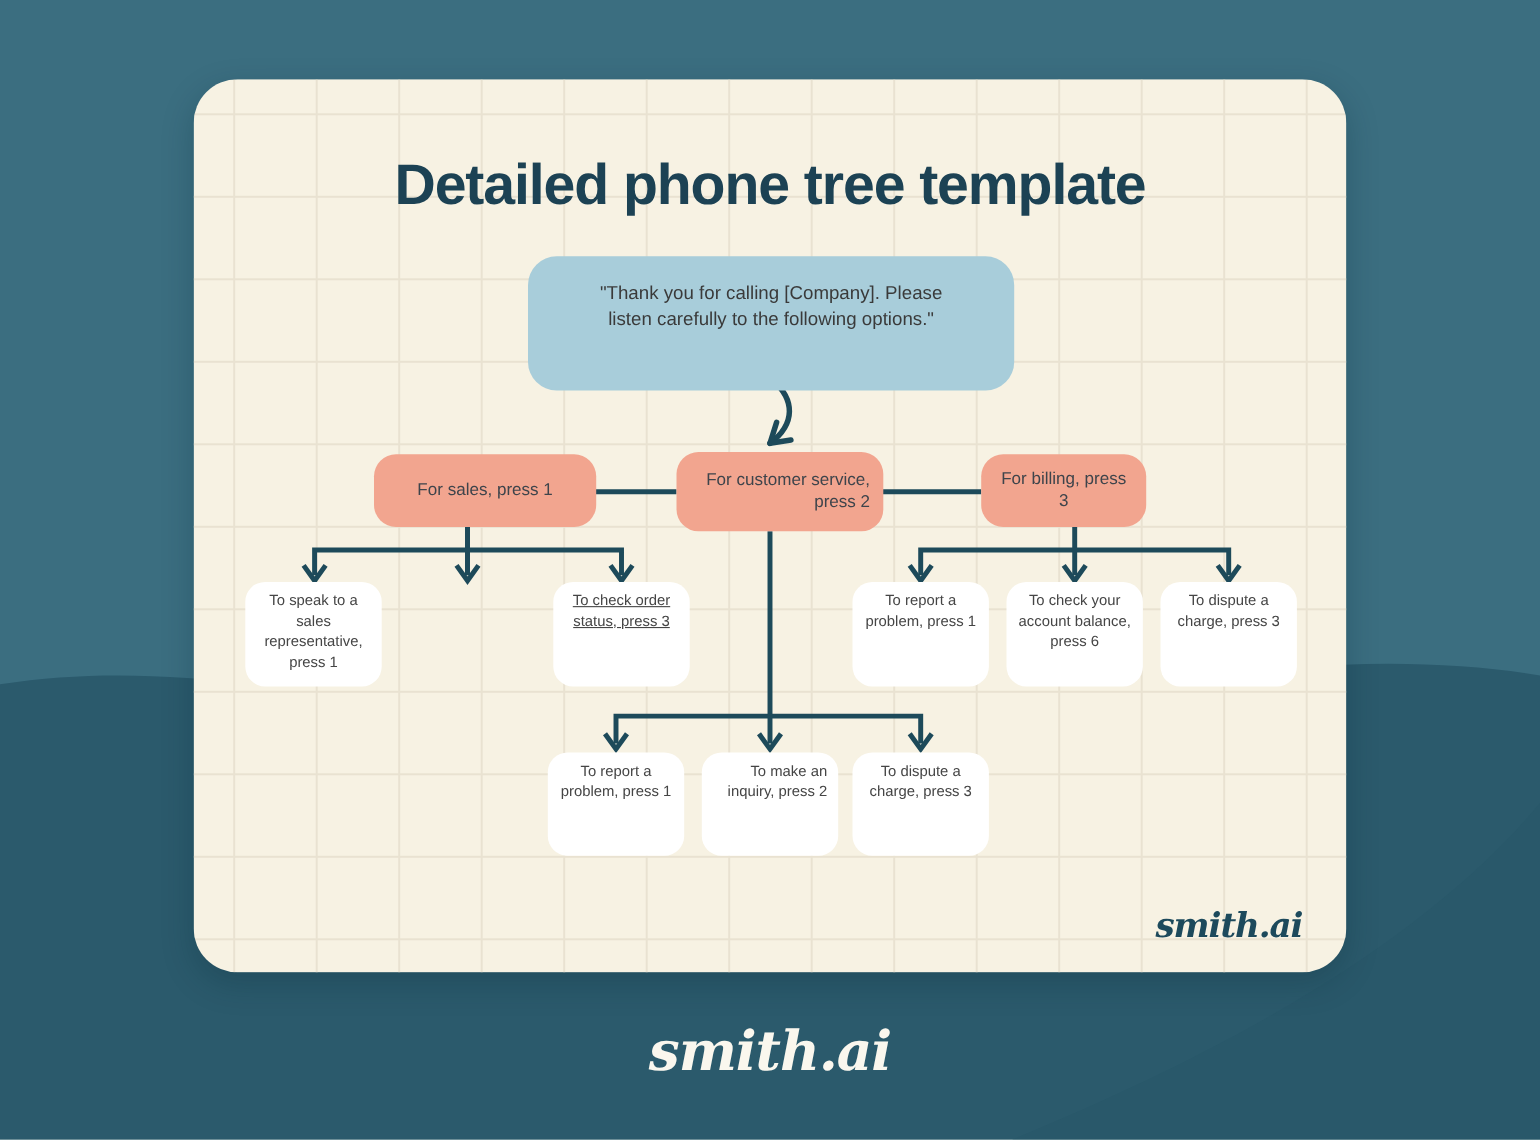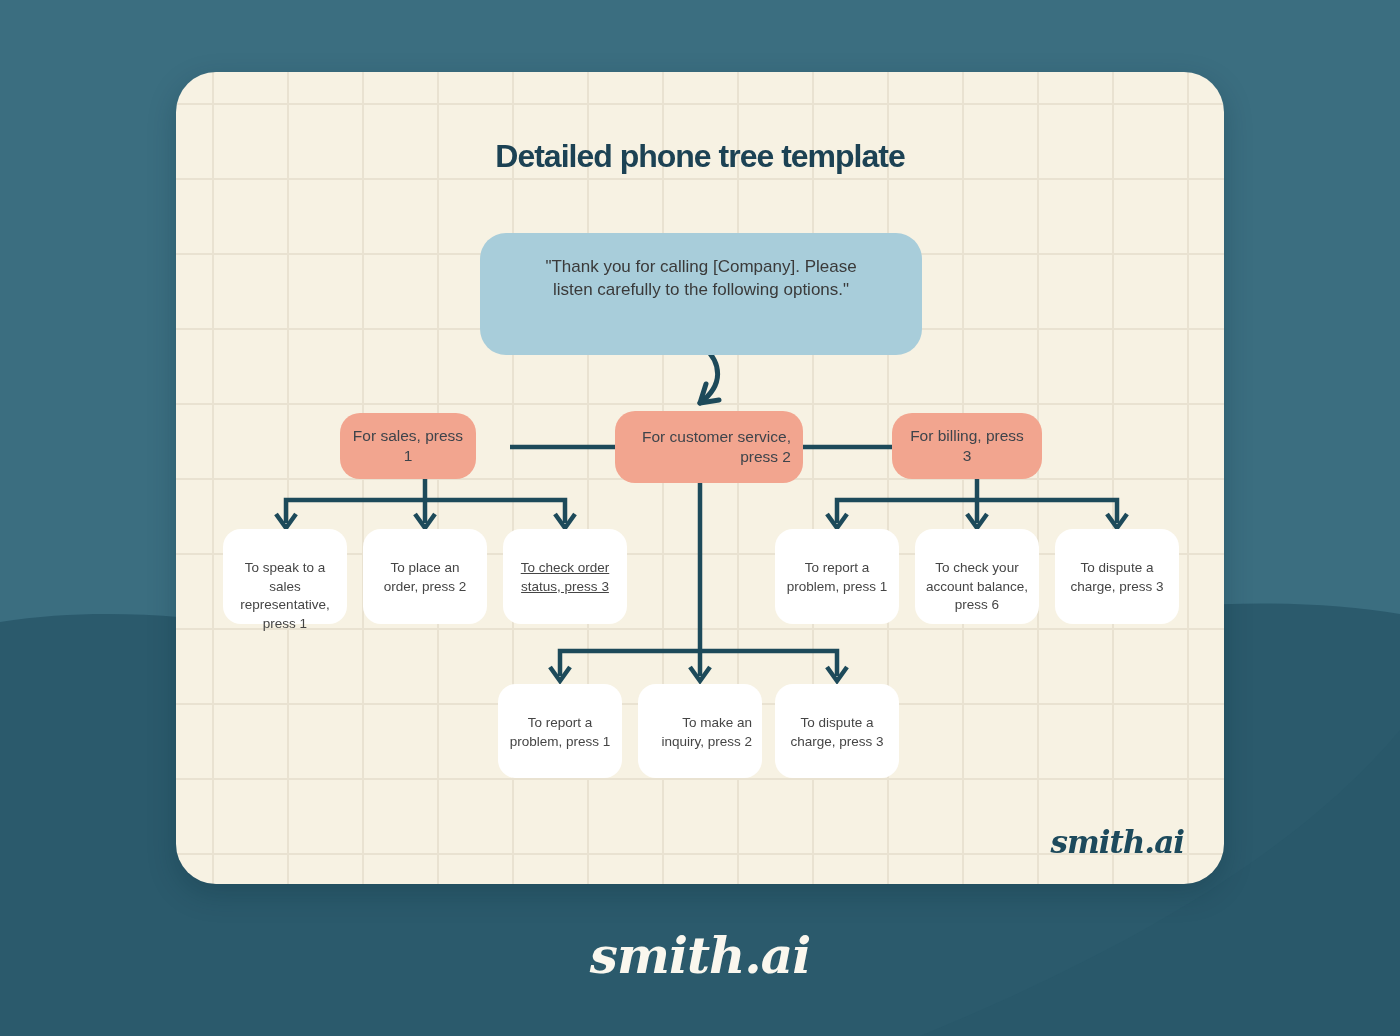--- a/index.html
+++ b/index.html
@@ -25,21 +25,21 @@
     background-position: 36px 0px, 0px 31px;
     border-radius: 40px;
     box-shadow: 0 10px 28px rgba(8, 40, 52, 0.25);
   }
 
   .card-title {
     position: absolute;
     left: 0; top: 66px;
     width: 100%;
     text-align: center;
-    font-size: 32px;
+    font-size: 52px;
     font-weight: bold;
     letter-spacing: -1px;
     white-space: nowrap;
     color: #1c4254;
   }
 
   .root-box {
     position: absolute;
     left: 304px; top: 161px;
     width: 442px; height: 122px;
@@ -68,34 +68,34 @@
     border-radius: 20px;
     display: flex;
     align-items: center;
     justify-content: center;
     text-align: center;
     font-size: 15.5px;
     line-height: 1.3;
     color: #3e444b;
     padding: 0 12px;
   }
-  .branch-sales   { left: 164px; top: 341px; width: 136px; height: 66px; }
+  .branch-sales   { left: 164px; top: 341px; width: 202px; height: 66px; }
   .branch-service { left: 439px; top: 339px; width: 188px; height: 72px; text-align: right; }
   .branch-billing { left: 716px; top: 341px; width: 150px; height: 66px; }
 
   .leaf-box {
     position: absolute;
     width: 124px;
     background: #ffffff;
     border-radius: 18px;
     text-align: center;
     font-size: 13.5px;
     line-height: 1.38;
     color: #454545;
-    padding: 30px 10px 0;
+    padding: 8px 10px 0;
   }
   .row-top { top: 457px; height: 95px; }
   .row-bottom { top: 612px; height: 94px; }
   .leaf-s1 { left: 47px; }
   .leaf-s2 { left: 187px; }
   .leaf-s3 { left: 327px; text-decoration: underline; }
   .leaf-b1 { left: 599px; }
   .leaf-b2 { left: 739px; }
   .leaf-b3 { left: 879px; }
   .leaf-c1 { left: 322px; }
@@ -176,21 +176,20 @@
       <span>For sales, press 1</span>
     </div>
     <div class="branch-box branch-service">
       <span>For customer service, press 2</span>
     </div>
     <div class="branch-box branch-billing">
       <span>For billing, press 3</span>
     </div>
 
     <div class="leaf-box row-top leaf-s1">To speak to a sales representative, press 1</div>
-    <div class="leaf-box row-top leaf-s2">To place an order, press 2</div>
     <div class="leaf-box row-top leaf-s3">To check order status, press 3</div>
 
     <div class="leaf-box row-top leaf-b1">To report a problem, press 1</div>
     <div class="leaf-box row-top leaf-b2">To check your account balance, press 6</div>
     <div class="leaf-box row-top leaf-b3">To dispute a charge, press 3</div>
 
     <div class="leaf-box row-bottom leaf-c1">To report a problem, press 1</div>
     <div class="leaf-box row-bottom leaf-c2">To make an inquiry, press 2</div>
     <div class="leaf-box row-bottom leaf-c3">To dispute a charge, press 3</div>
 

